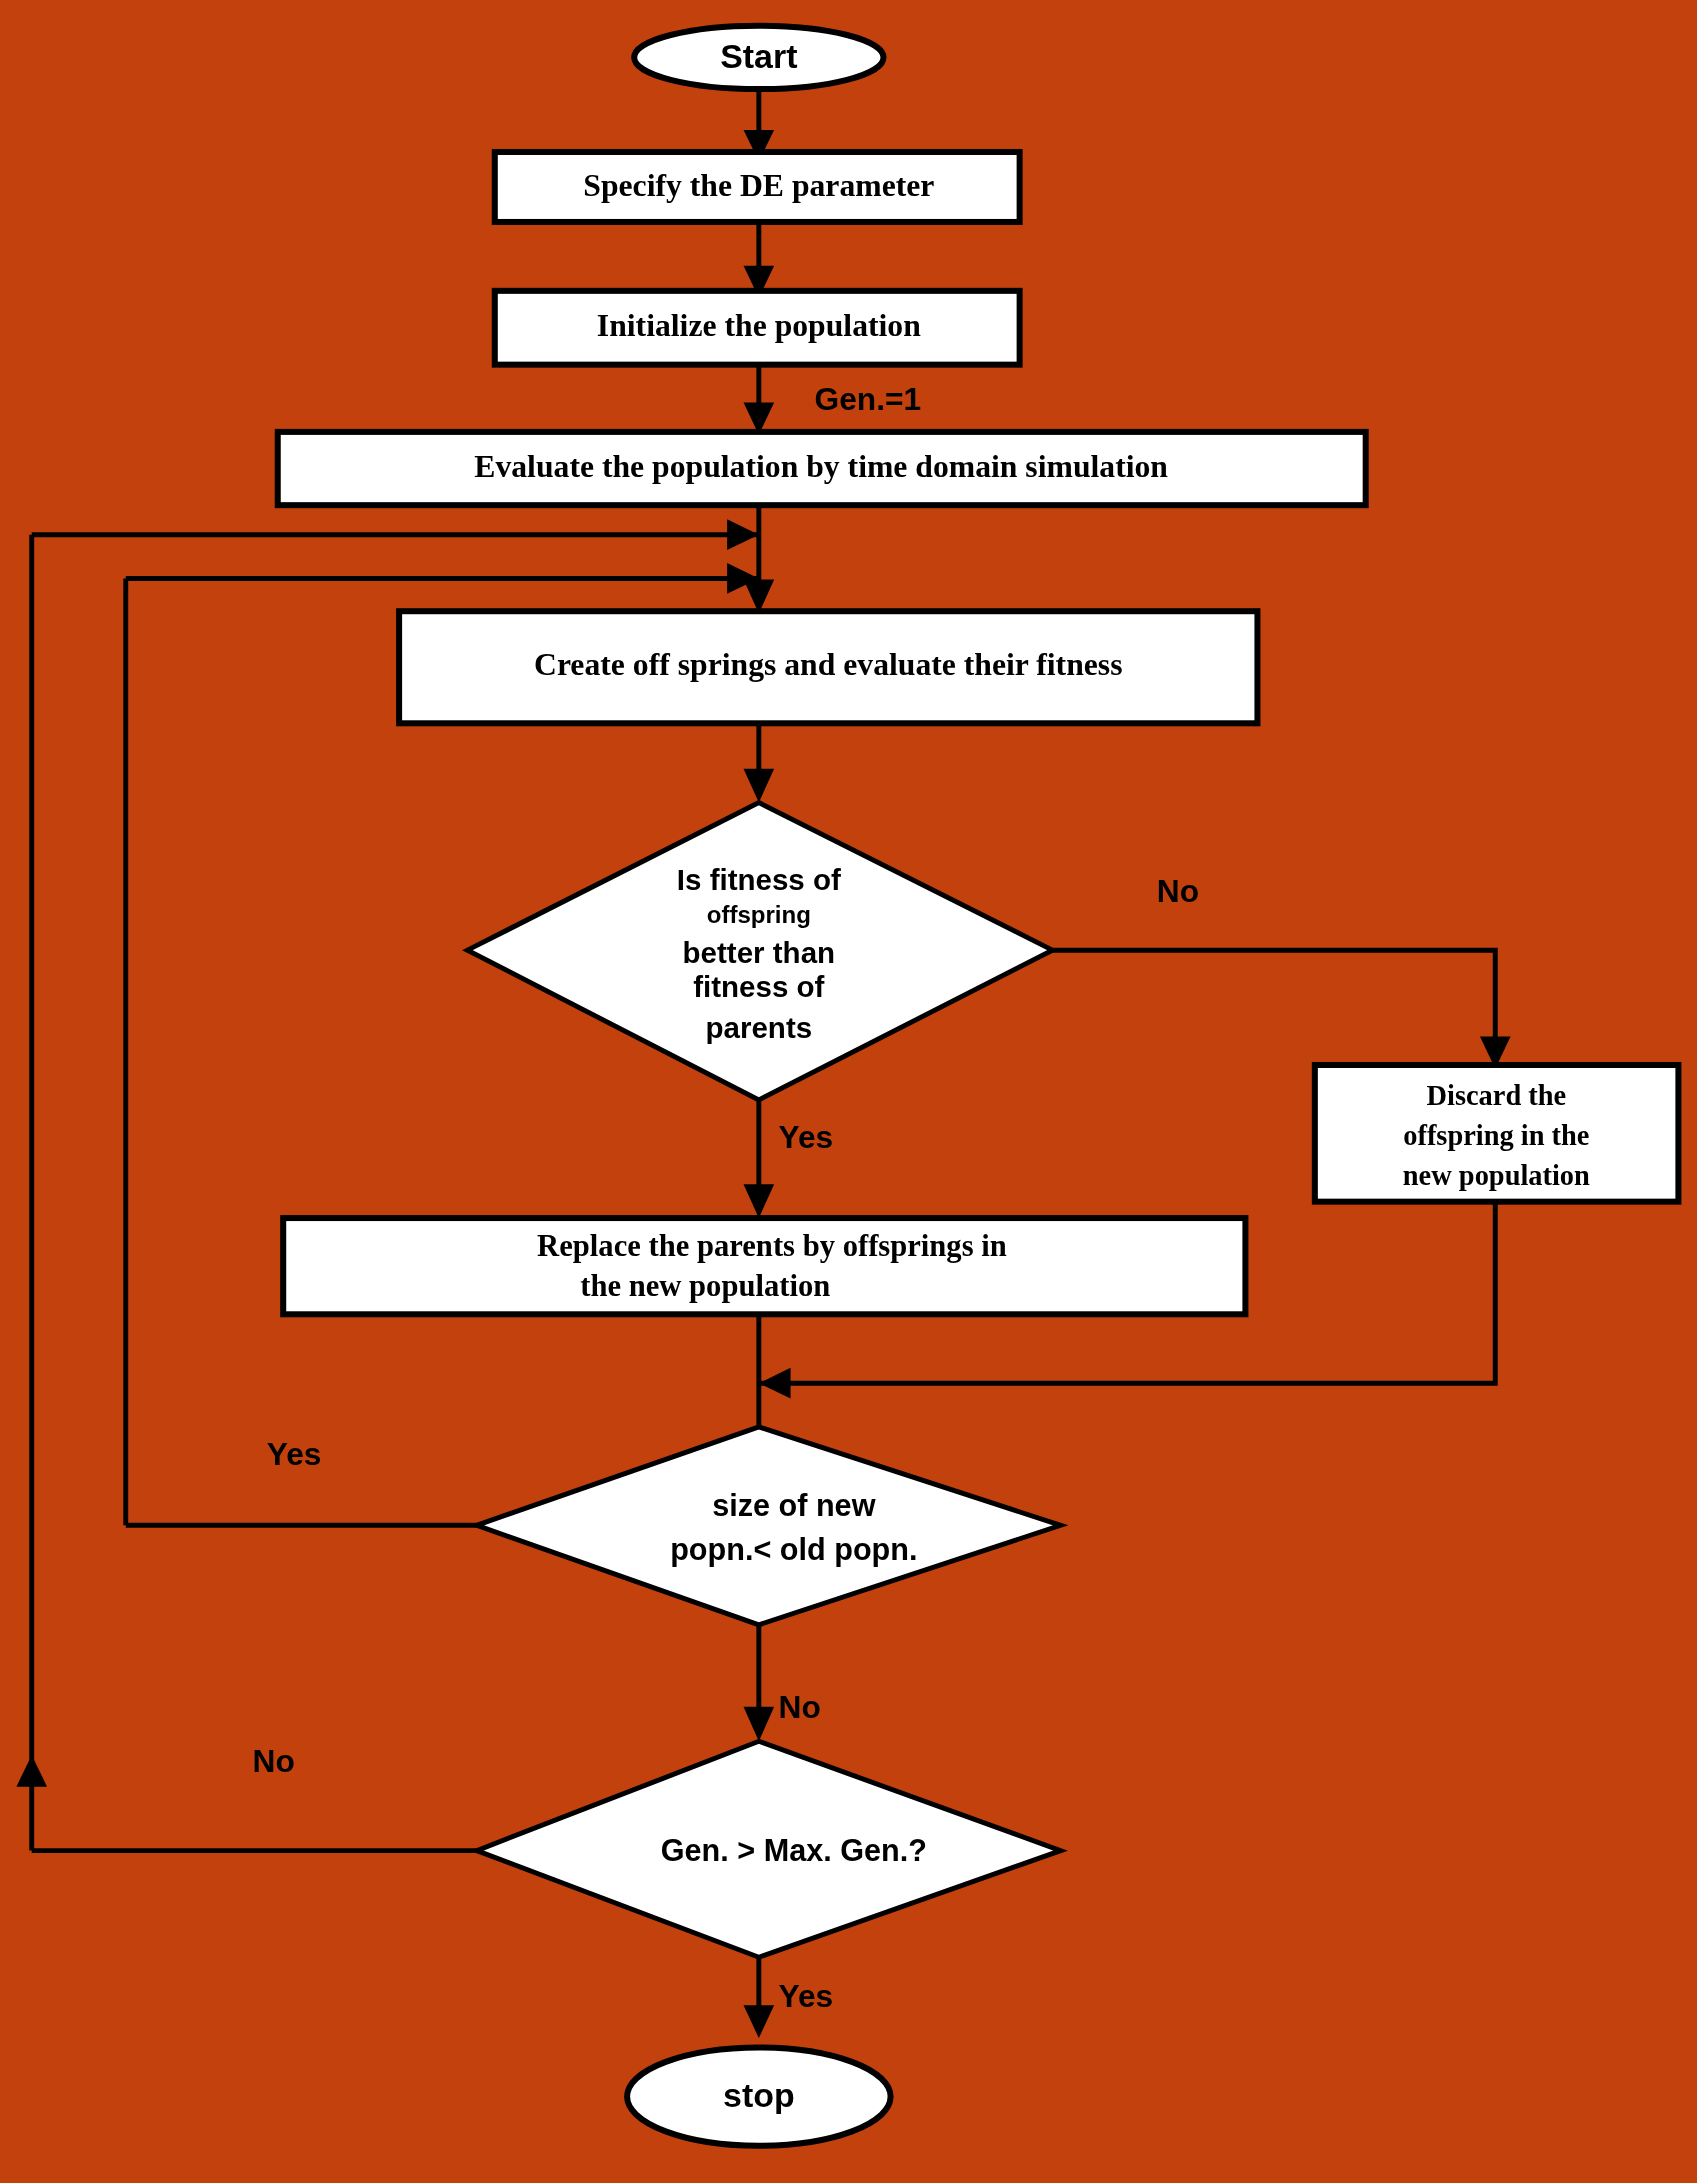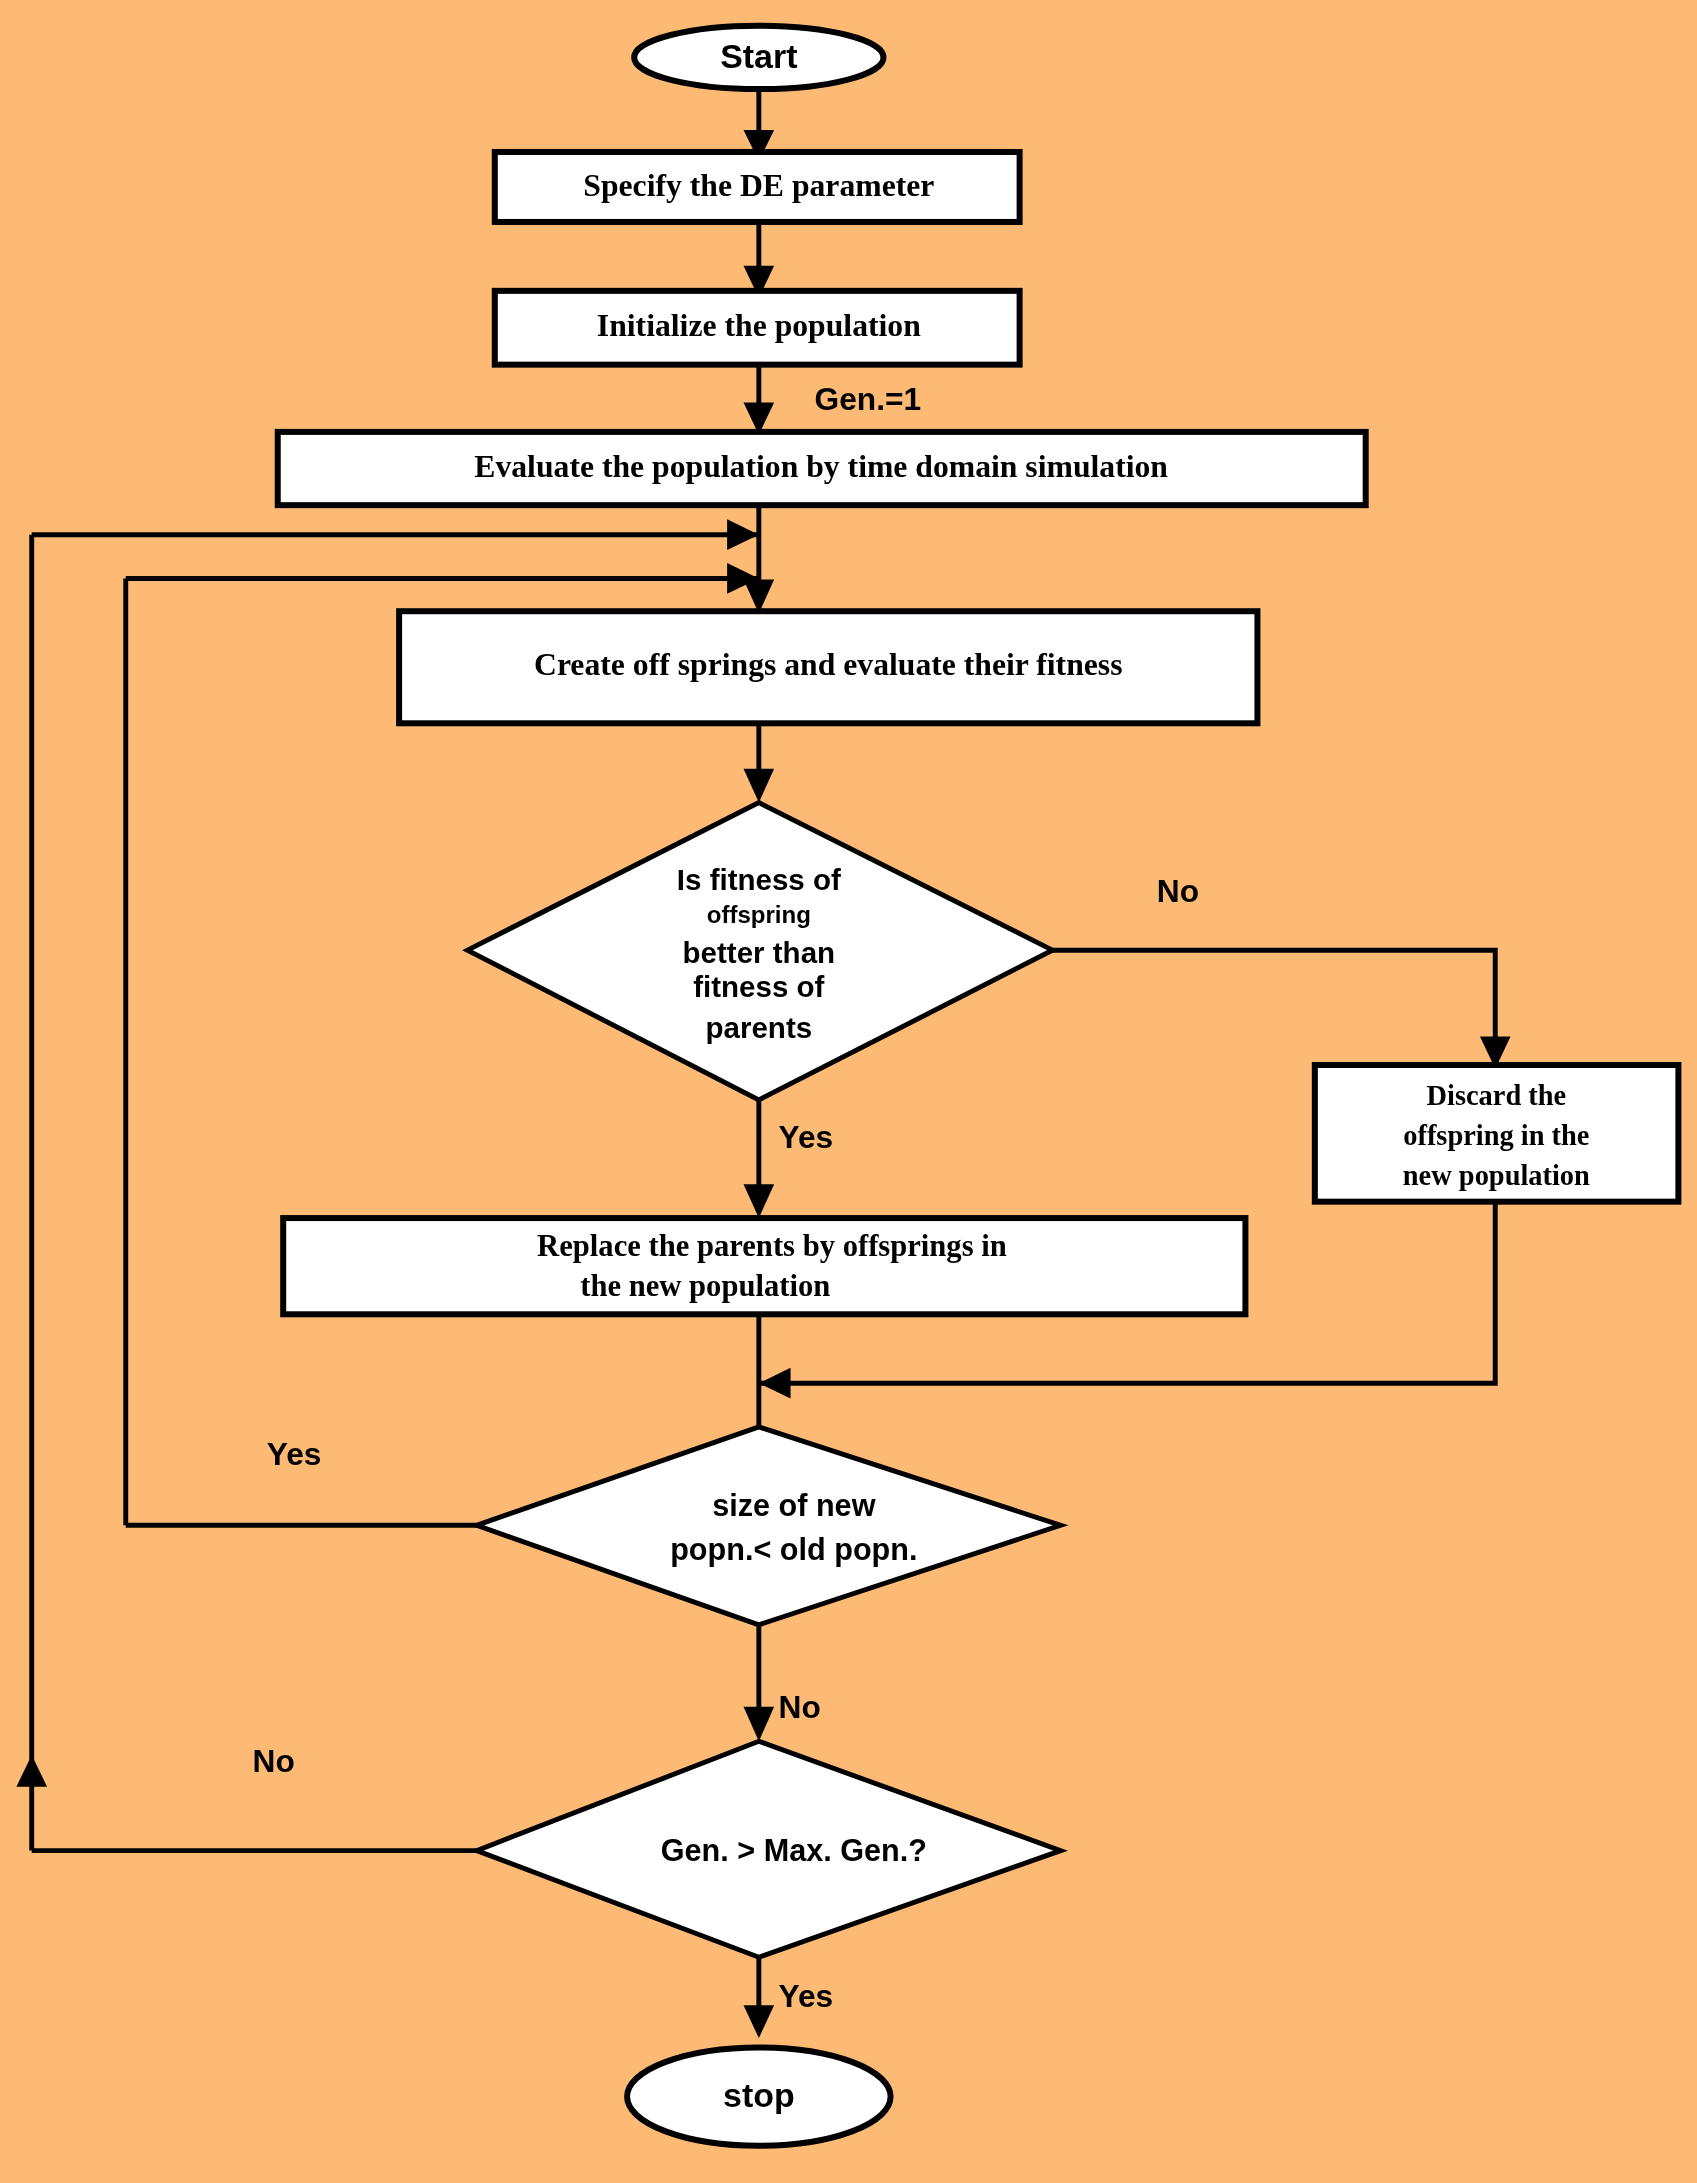--- a/index.html
+++ b/index.html
@@ -10,21 +10,21 @@
   body {
     width: 1697px;
     height: 2183px;
     font-family: "Liberation Sans", sans-serif;
     overflow: hidden;
   }
   #flowchart-root {
     position: relative;
     width: 1697px;
     height: 2183px;
-    background: #fdba74;
+    background: #c2410c;
   }
   svg.chart-canvas {
     display: block;
     width: 1697px;
     height: 2183px;
   }
   .shape-stroke {
     fill: #ffffff;
     stroke: #000000;
     stroke-width: 11;

